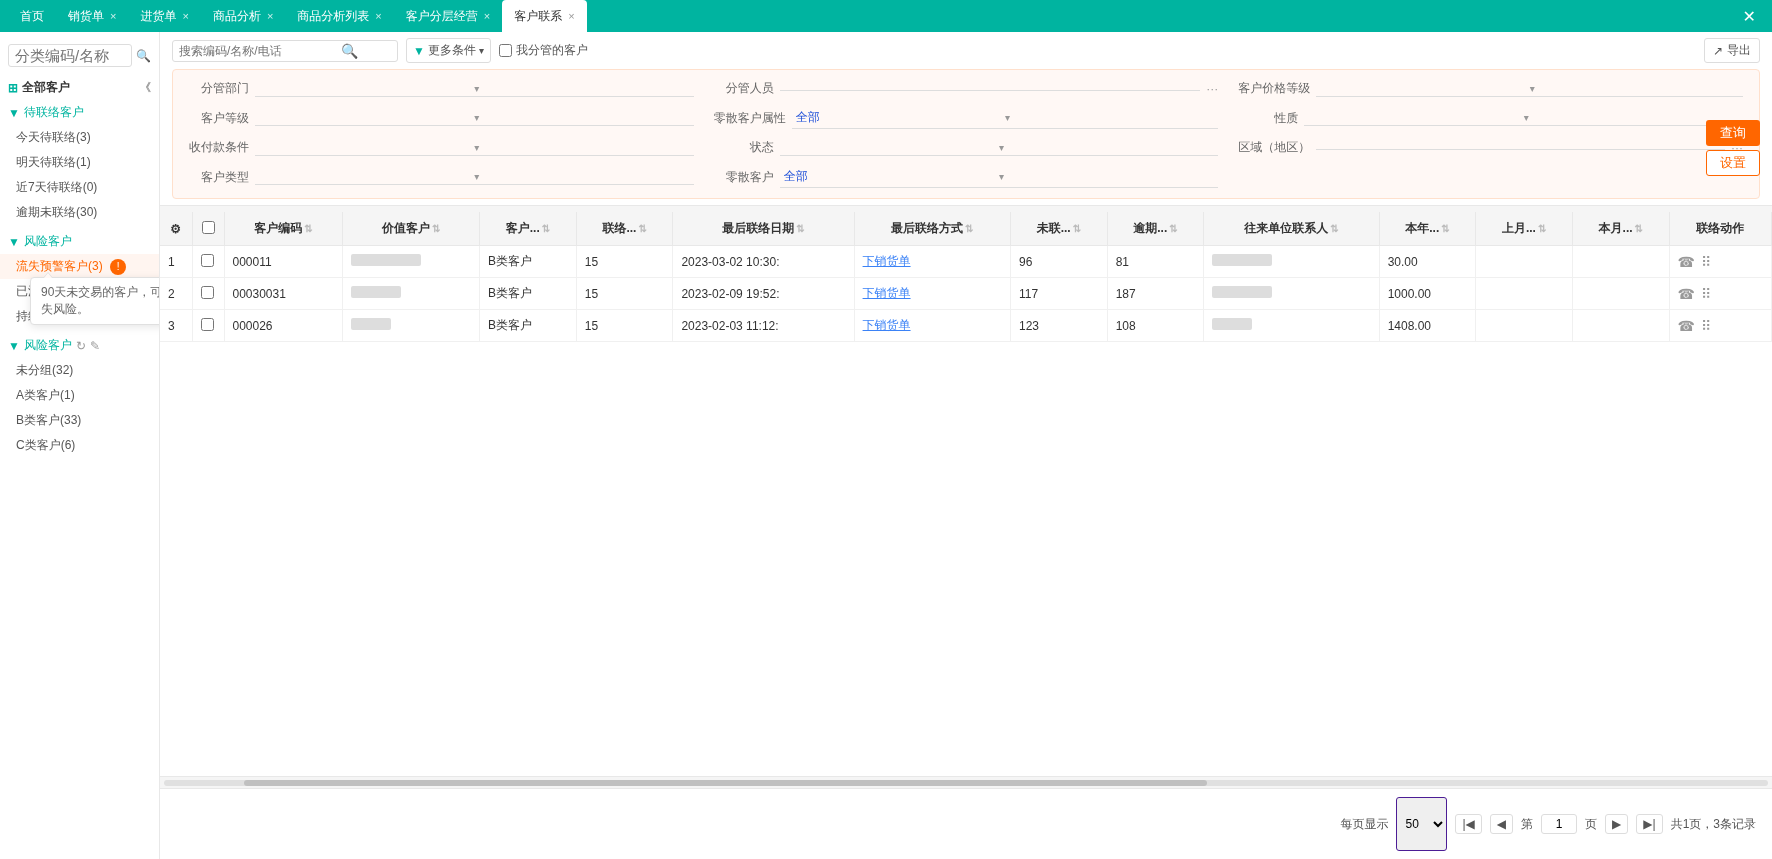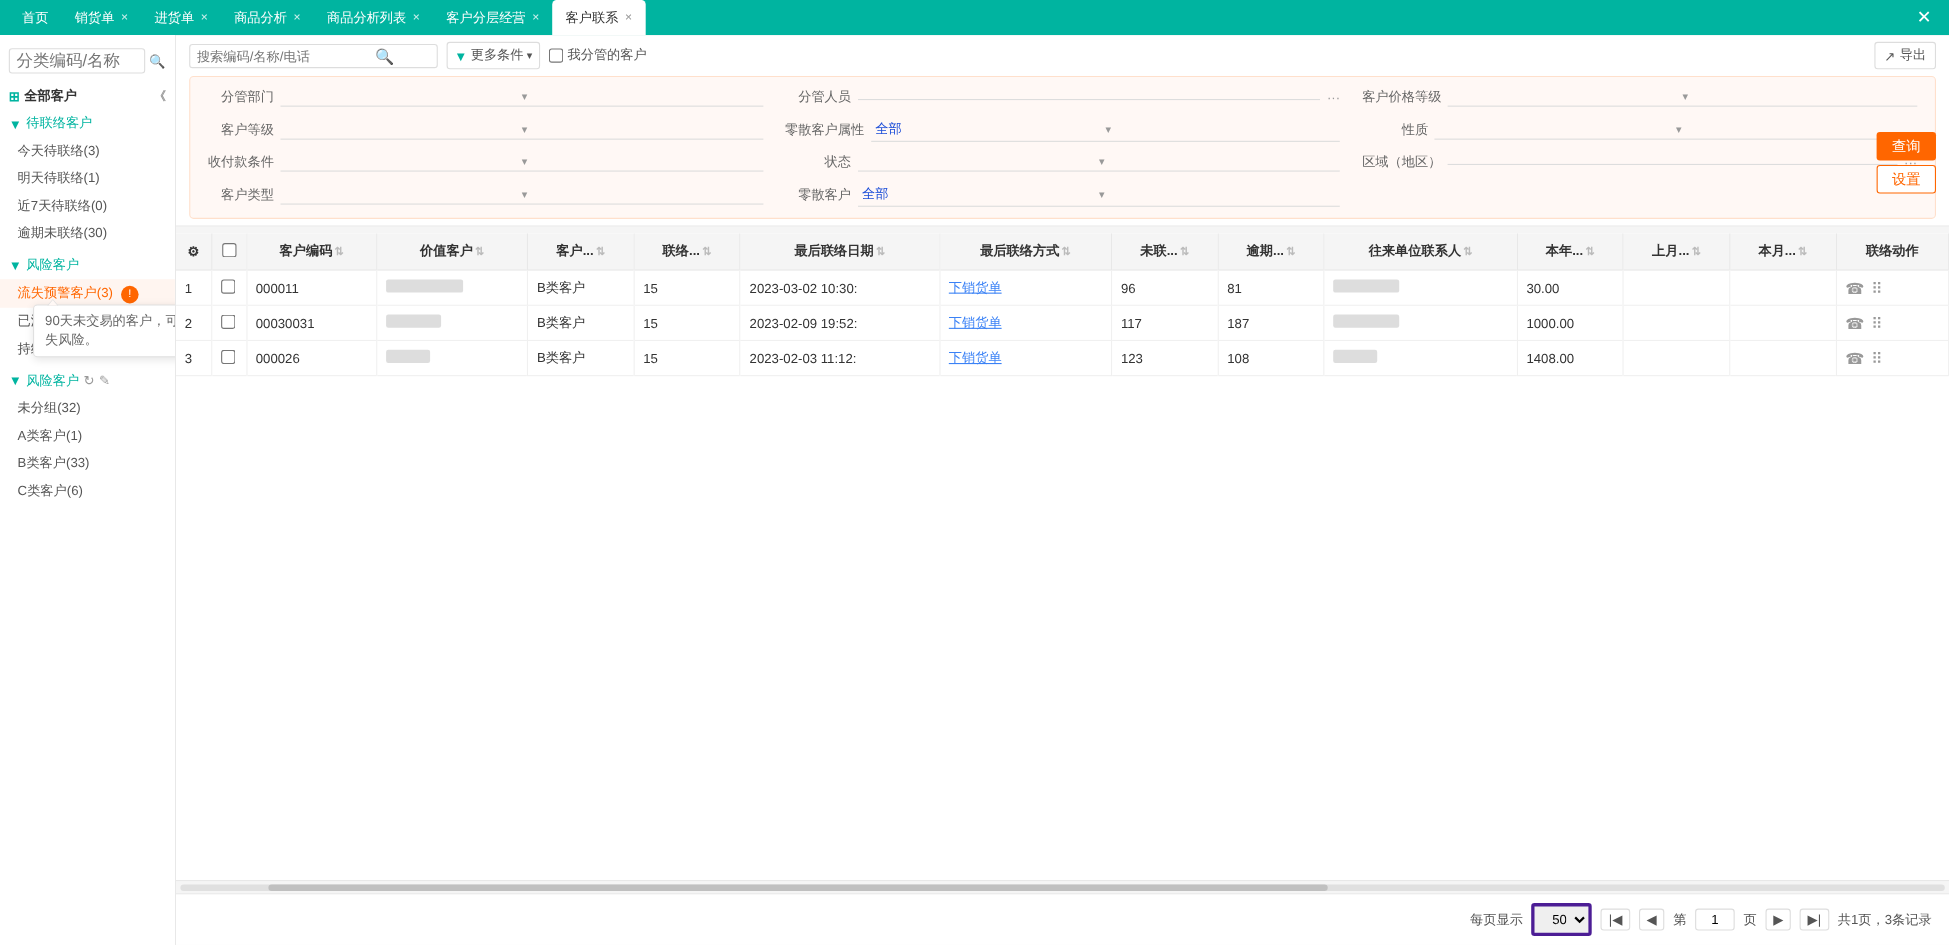--- a/index.html
+++ b/index.html
@@ -314,25 +314,24 @@
       align-items: center;
       justify-content: flex-end;
       padding: 8px 16px;
       background: #fff;
       border-top: 1px solid #e8e8e8;
       gap: 8px;
       font-size: 12px;
       color: #555;
     }
     .pagination select {
-      border: 3px solid #4c1d95;
-      border-radius: 3px;
-      padding: 4px 4px;
-      font-size: 12px;
-      text-align: right;
+      border: 1px solid #4c1d95;
+      border-radius: 3px;
+      padding: 18px 4px;
+      font-size: 12px;
     }
     .pagination .page-btn {
       border: 1px solid #ddd;
       background: #fff;
       border-radius: 3px;
       padding: 2px 6px;
       cursor: pointer;
       color: #555;
     }
     .pagination .page-btn:disabled { color: #ccc; cursor: default; }

